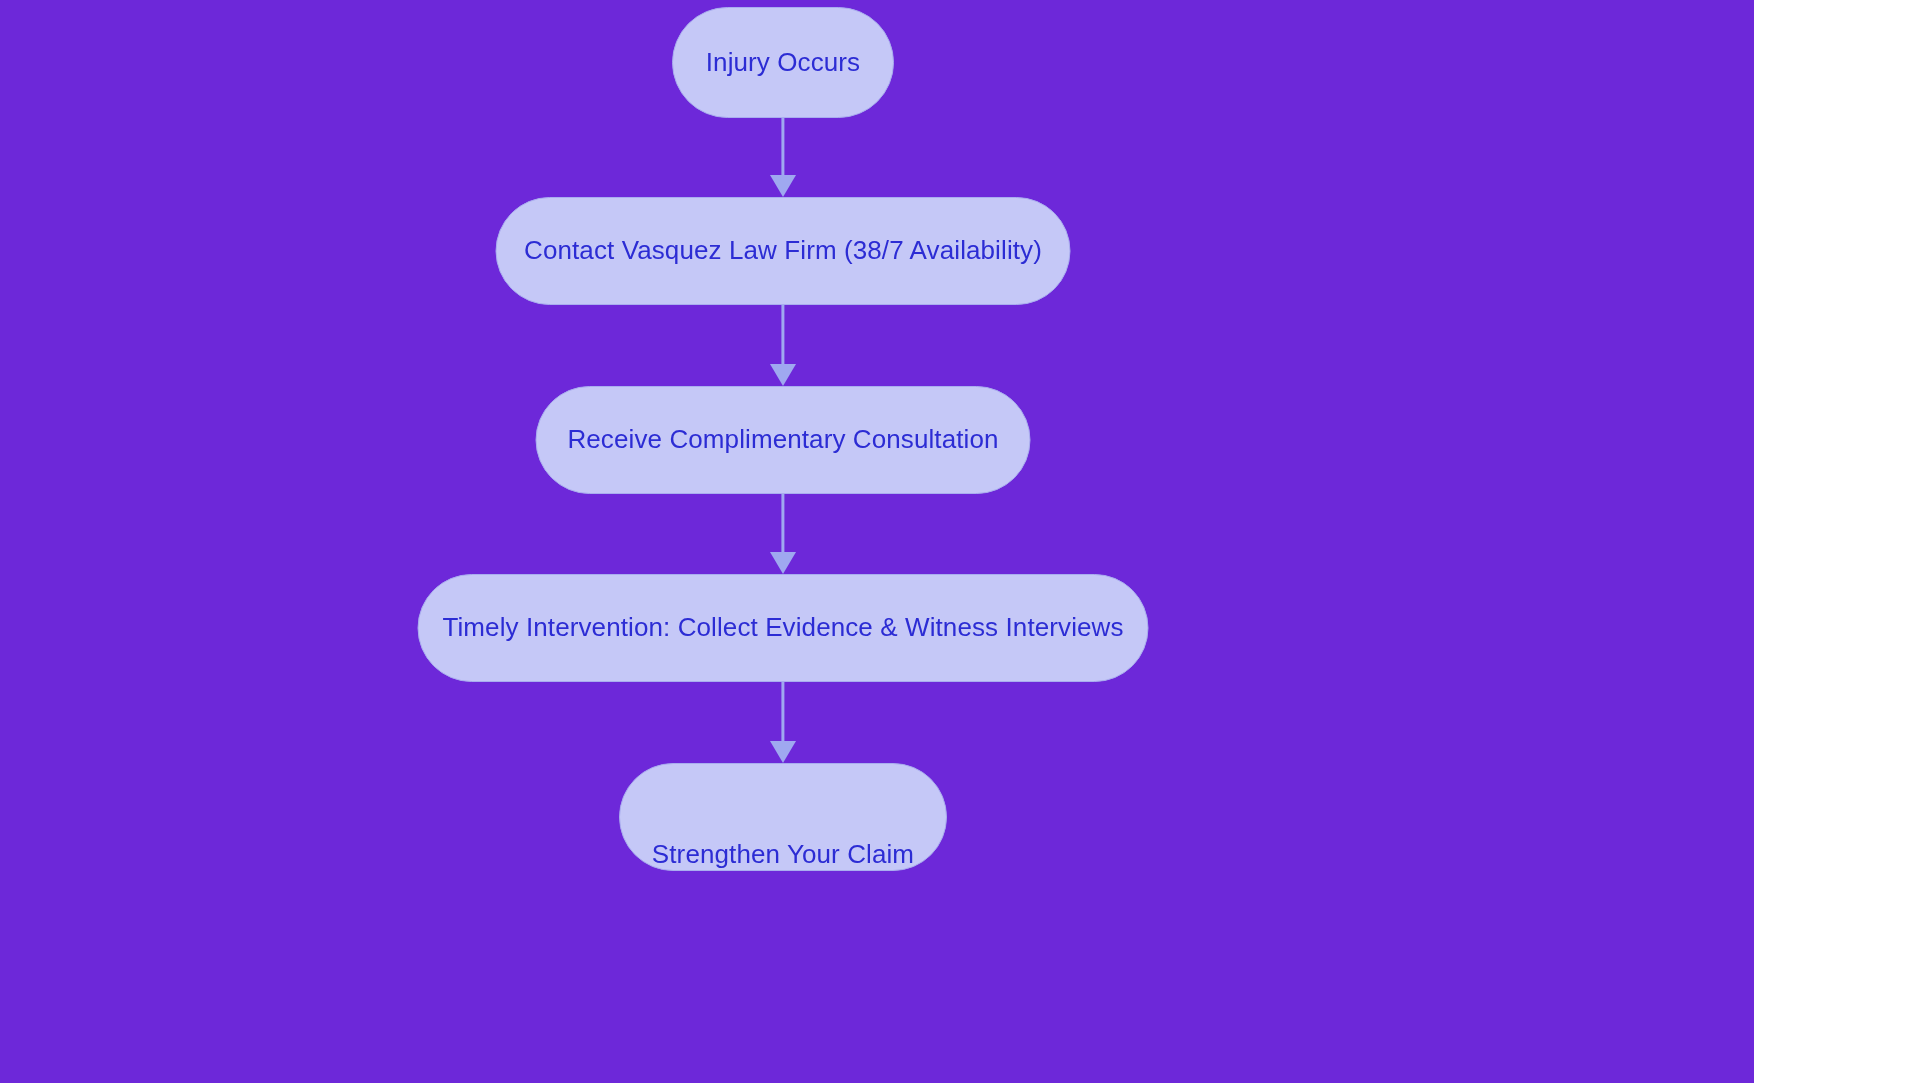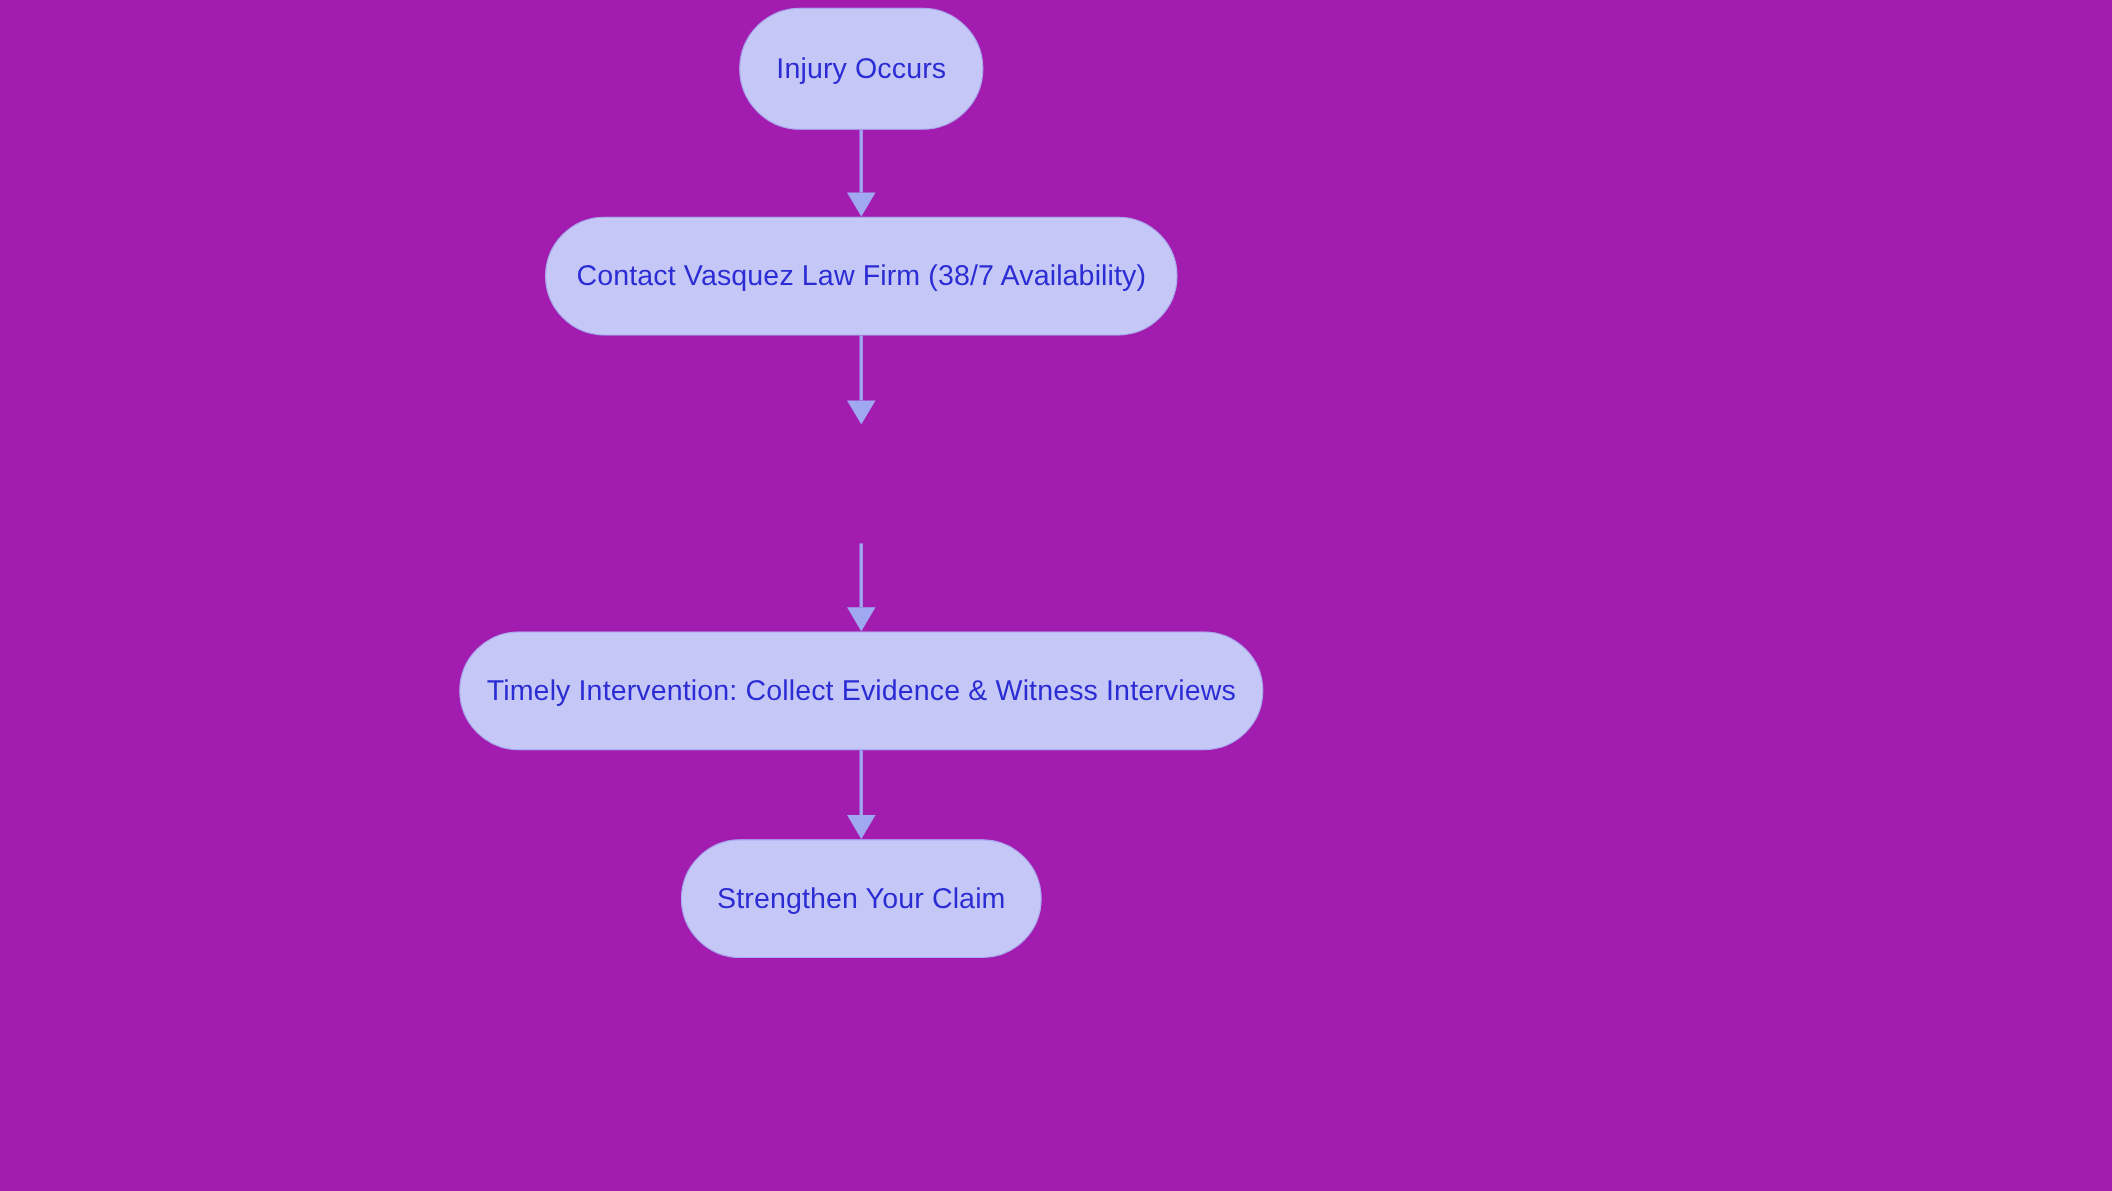--- a/index.html
+++ b/index.html
@@ -10,23 +10,23 @@
   }
   body {
     width: 1920px;
     height: 1083px;
     overflow: hidden;
     font-family: "Liberation Sans", sans-serif;
   }
 
   #flow-canvas {
     position: relative;
-    width: 1920px;
+    width: 1754px;
     height: 1083px;
-    background: #a21caf;
+    background: #6d28d9;
   }
 
   
   .node {
     position: absolute;
     box-sizing: border-box;
     display: flex;
     align-items: center;
     justify-content: center;
     background: #c5c8f7;
@@ -43,21 +43,21 @@
     line-height: 1.15;
     letter-spacing: 0.1px;
     white-space: nowrap;
     text-align: center;
   }
 
   .node-0 { top: 7px;   width: 222px; height: 111px; }
   .node-1 { top: 197px; width: 575px; height: 108px; }
   .node-2 { top: 386px; width: 495px; height: 108px; }
   .node-3 { top: 574px; width: 731px; height: 108px; }
-  .node-4 { top: 763px; width: 328px; height: 108px; }
+  .node-4 { top: 763px; width: 328px; height: 108px; align-items: flex-end; }
 
   
   .connector {
     position: absolute;
     left: 783px;
     transform: translateX(-50%);
     width: 26px;
     pointer-events: none;
   }
   .connector .conn-line {
@@ -105,20 +105,23 @@
 
   <div class="node node-1">
     <span class="node-label">Contact Vasquez Law Firm (38/7 Availability)</span>
   </div>
 
   <div class="connector connector-1">
     <div class="conn-line"></div>
     <div class="conn-head"></div>
   </div>
 
+  <div class="node node-2">
+    <span class="node-label">Receive Complimentary Consultation</span>
+  </div>
 
   <div class="connector connector-2">
     <div class="conn-line"></div>
     <div class="conn-head"></div>
   </div>
 
   <div class="node node-3">
     <span class="node-label">Timely Intervention: Collect Evidence &amp; Witness Interviews</span>
   </div>
 

